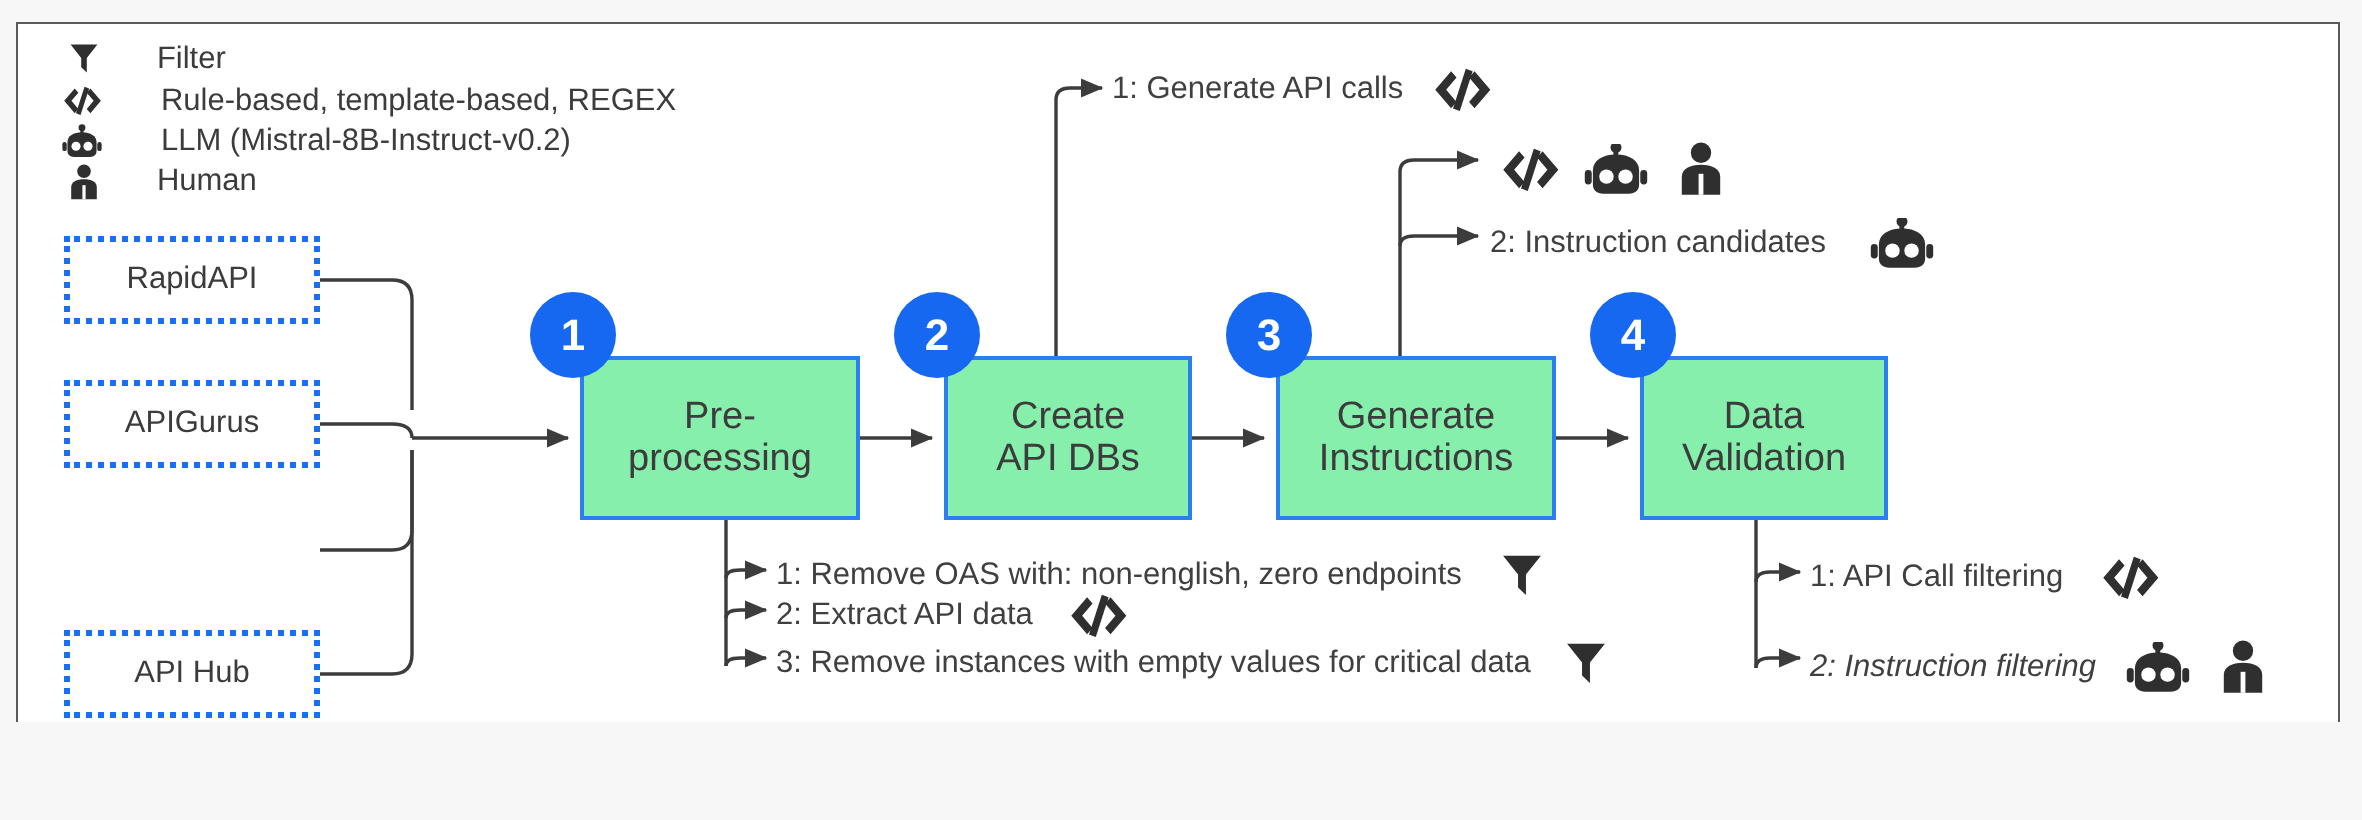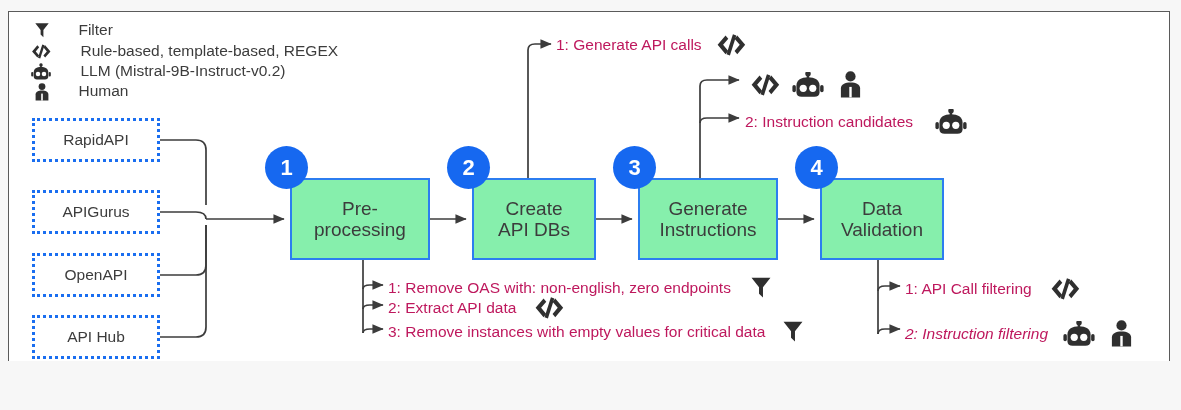--- a/index.html
+++ b/index.html
@@ -80,21 +80,21 @@
     align-items: center;
     justify-content: center;
     font-size: 22px;
     font-weight: bold;
     z-index: 6;
     font-family: "Liberation Sans", sans-serif;
   }
   .anno {
     position: absolute;
     font-size: 15.5px;
-    color: #be185d;
+    color: #404040;
     white-space: nowrap;
     display: flex;
     align-items: center;
     gap: 14px;
   }
   .ic { display: inline-flex; align-items: center; vertical-align: middle; }
 </style>
 </head>
 <body>
 
@@ -162,43 +162,40 @@
         <svg width="22" height="18" viewBox="0 0 22 18">
           <rect x="10.1" y="0" width="1.7" height="4.2" fill="#2f2f2f"></rect>
           <circle cx="11" cy="1.2" r="1.9" fill="#2f2f2f"></circle>
           <path d="M3.0 9.2 C3.0 5.6 6.3 3.6 11 3.6 C15.7 3.6 19 5.6 19 9.2 L19 14.0 C19 16.0 17.6 17.2 15.4 17.2 L6.6 17.2 C4.4 17.2 3.0 16.0 3.0 14.0 Z" fill="#2f2f2f"></path>
           <circle cx="7.7" cy="11.3" r="2.5" fill="#ffffff"></circle>
           <circle cx="14.3" cy="11.3" r="2.5" fill="#ffffff"></circle>
           <rect x="0.2" y="9.0" width="2.4" height="5.0" rx="1.2" fill="#2f2f2f"></rect>
           <rect x="19.4" y="9.0" width="2.4" height="5.0" rx="1.2" fill="#2f2f2f"></rect>
         </svg>
       </span>
-      <span class="legend-label" style="margin-left:25px;">LLM (Mistral-9B-Instruct-v0.2)</span>
+      <span class="legend-label" style="margin-left:25px;">LLM (Mistral-8B-Instruct-v0.2)</span>
     </div>
 
     <div class="txt" style="left:34px; top:82px;text-align:right;">
       <span class="ic" style="width:18px;">
         <svg width="16" height="18" viewBox="0 0 16 18">
           <circle cx="8" cy="3.6" r="3.4" fill="#2f2f2f"></circle>
           <path d="M1.6 17.6 L1.6 11.6 C1.6 8.9 4.4 7.6 8 7.6 C11.6 7.6 14.4 8.9 14.4 11.6 L14.4 17.6 Z" fill="#2f2f2f"></path>
           <rect x="7.2" y="10.6" width="1.6" height="7.0" fill="#ffffff"></rect>
         </svg>
       </span>
       <span class="legend-label" style="margin-left:22px;">Human</span>
     </div>
   </div>
 
   <div class="src-box" style="left:32px; top:190px; width:128px; height:44px;">
     <span>APIGurus</span>
   </div>
   <div class="src-box" style="left:32px; top:118px; width:128px; height:44px;">
     <span>RapidAPI</span>
-  </div>
-  <div class="src-box" style="left:32px; top:253px; width:128px; height:44px;">
-    <span>OpenAPI</span>
   </div>
   <div class="src-box" style="left:32px; top:315px; width:128px; height:44px;">
     <span>API Hub</span>
   </div>
 
   <div class="proc-box" style="left:290px; top:178px; width:140px; height:82px;">
     <span class="l1">Pre-</span>
     <span class="l2">processing</span>
   </div>
   <div class="step-badge" style="left:265px; top:146px;">

